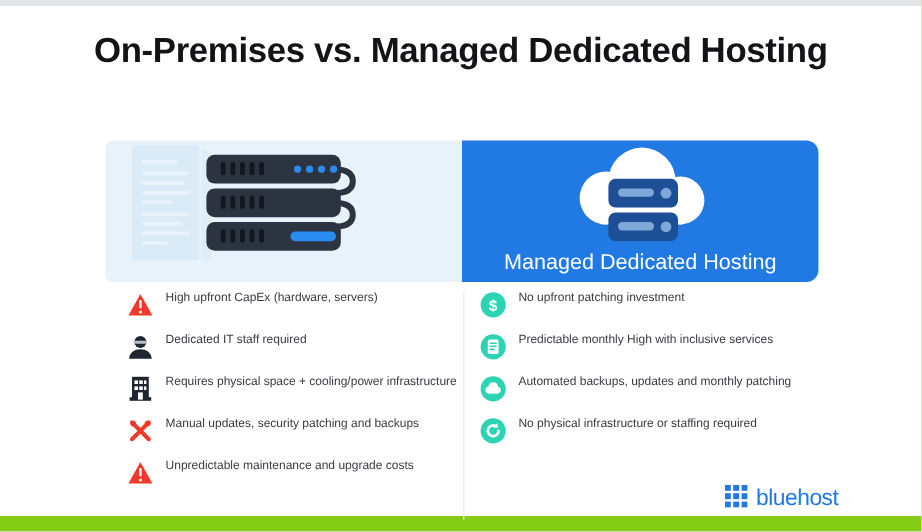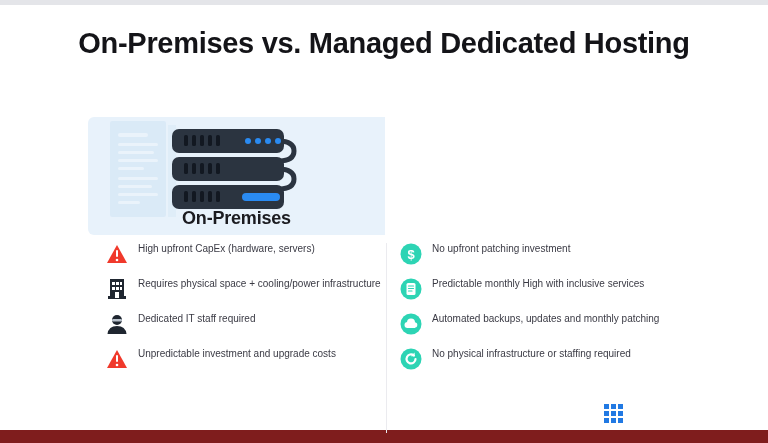--- a/index.html
+++ b/index.html
@@ -5,21 +5,21 @@
   * { box-sizing: border-box; margin: 0; padding: 0; }
   html, body {
     width: 768px; height: 443px;
     background: #e9eaee;
     font-family: "Liberation Sans", sans-serif;
     overflow: hidden;
   }
   #page {
     position: relative;
     width: 768px; height: 443px;
-    background: #7f1d1d;
+    background: #84cc16;
   }
   #top-strip {
     position: absolute; top: 0; left: 0;
     width: 768px; height: 5px;
     background: #e4e5e9;
   }
   #card {
     position: absolute;
     top: 5px; left: 0px;
     width: 768px; height: 425px;
@@ -181,38 +181,69 @@
               <rect x="18" y="68" width="4" height="11" rx="1.6"></rect>
               <rect x="26" y="68" width="4" height="11" rx="1.6"></rect>
               <rect x="34" y="68" width="4" height="11" rx="1.6"></rect>
               <rect x="42" y="68" width="4" height="11" rx="1.6"></rect>
               <rect x="50" y="68" width="4" height="11" rx="1.6"></rect>
             </g>
             <rect x="76" y="70" width="38" height="8" rx="4" fill="#2a8bf2"></rect>
           </svg>
         </span>
 
-        <div class="panel-label">On-Premises</div>
-      </div>
-
+      </div>
+
+      <div class="panel" id="panel-right">
+
+        <span id="cloud-server">
+          <svg width="116" height="90" viewBox="0 0 116 90">
+            <g fill="#ffffff">
+              <circle cx="58" cy="30" r="28"></circle>
+              <circle cx="28" cy="44" r="22"></circle>
+              <circle cx="90" cy="46" r="20"></circle>
+              <rect x="24" y="44" width="68" height="22"></rect>
+            </g>
+            <rect x="30" y="28" width="58" height="24" rx="6" fill="#1c4f96"></rect>
+            <rect x="38" y="36" width="30" height="7" rx="3.5" fill="#7fa7d8"></rect>
+            <circle cx="78" cy="40" r="4.5" fill="#7fa7d8"></circle>
+            <rect x="30" y="56" width="58" height="24" rx="6" fill="#1c4f96"></rect>
+            <rect x="38" y="64" width="30" height="7" rx="3.5" fill="#7fa7d8"></rect>
+            <circle cx="78" cy="68" r="4.5" fill="#7fa7d8"></circle>
+          </svg>
+        </span>
+
+        <div class="panel-label">Managed Dedicated Hosting</div>
+      </div>
     </div>
 
     <div id="col-divider"></div>
 
     <div class="list" id="list-left">
 
       <div class="item">
         <span class="ico">
           <svg width="22" height="22" viewBox="0 0 22 22">
               <path d="M11 2 L21 20 L1 20 Z" fill="#f0392b"></path>
               <rect x="10" y="7" width="2" height="7" rx="1" fill="#fff"></rect>
               <circle cx="11" cy="17" r="1.3" fill="#fff"></circle>
             </svg>
         </span>
         <span class="txt">High upfront CapEx (hardware, servers)</span>
+      </div>
+
+      <div class="item">
+        <span class="ico">
+          <svg width="22" height="22" viewBox="0 0 22 22">
+              <circle cx="11" cy="7" r="5" fill="#1f2630"></circle>
+              <path d="M1.5 21 q1-8 9.5-8 q8.5 0 9.5 8 Z" fill="#1f2630"></path>
+              <rect x="6" y="6" width="10" height="2.4" rx="1.2" fill="#b9c2cc"></rect>
+            </svg>
+        </span>
+        <span class="txt">Dedicated IT staff required</span>
       </div>
 
       <div class="item">
         <span class="ico">
           <svg width="22" height="22" viewBox="0 0 22 22">
               <rect x="4" y="1" width="14" height="19" fill="#1f2630"></rect>
               <rect x="2" y="18" width="18" height="3" fill="#1f2630"></rect>
               <g fill="#ffffff">
                 <rect x="6" y="4" width="3" height="3"></rect>
                 <rect x="10" y="4" width="3" height="3"></rect>
@@ -223,38 +254,40 @@
               </g>
               <rect x="9" y="14" width="4" height="6" fill="#ffffff"></rect>
             </svg>
         </span>
         <span class="txt">Requires physical space + cooling/power infrastructure</span>
       </div>
 
       <div class="item">
         <span class="ico">
           <svg width="22" height="22" viewBox="0 0 22 22">
-              <circle cx="11" cy="7" r="5" fill="#1f2630"></circle>
-              <path d="M1.5 21 q1-8 9.5-8 q8.5 0 9.5 8 Z" fill="#1f2630"></path>
-              <rect x="6" y="6" width="10" height="2.4" rx="1.2" fill="#b9c2cc"></rect>
-            </svg>
-        </span>
-        <span class="txt">Dedicated IT staff required</span>
-      </div>
-
+              <g stroke="#f0392b" stroke-width="3.4" stroke-linecap="round">
+                <line x1="4" y1="4" x2="18" y2="18"></line>
+                <line x1="18" y1="4" x2="4" y2="18"></line>
+              </g>
+              <circle cx="5" cy="5" r="2.4" fill="#f0392b"></circle>
+              <circle cx="17" cy="5" r="2.4" fill="#f0392b"></circle>
+            </svg>
+        </span>
+        <span class="txt">Manual updates, security patching and backups</span>
+      </div>
 
       <div class="item">
         <span class="ico">
           <svg width="22" height="22" viewBox="0 0 22 22">
               <path d="M11 2 L21 20 L1 20 Z" fill="#f0392b"></path>
               <rect x="10" y="7" width="2" height="7" rx="1" fill="#fff"></rect>
               <circle cx="11" cy="17" r="1.3" fill="#fff"></circle>
             </svg>
         </span>
-        <span class="txt">Unpredictable investment and upgrade costs</span>
+        <span class="txt">Unpredictable maintenance and upgrade costs</span>
       </div>
     </div>
 
     <div class="list" id="list-right">
 
       <div class="item">
         <span class="ico">
           <svg width="22" height="22" viewBox="0 0 22 22">
               <circle cx="11" cy="11" r="10.5" fill="#2dd4b4"></circle>
               <text x="11" y="16" font-size="13" font-weight="bold" fill="#fff" text-anchor="middle" font-family="Liberation Sans, sans-serif">$</text>
@@ -315,16 +348,17 @@
               <rect x="14" y="0" width="5" height="5"></rect>
             <rect x="0" y="7" width="5" height="5"></rect>
               <rect x="7" y="7" width="5" height="5"></rect>
               <rect x="14" y="7" width="5" height="5"></rect>
             <rect x="0" y="14" width="5" height="5"></rect>
               <rect x="7" y="14" width="5" height="5"></rect>
               <rect x="14" y="14" width="5" height="5"></rect>
           </g>
         </svg>
       </span>
+      <span id="logo-text">bluehost</span>
     </div>
 
   </div>
 </div>
 
 </body></html>

